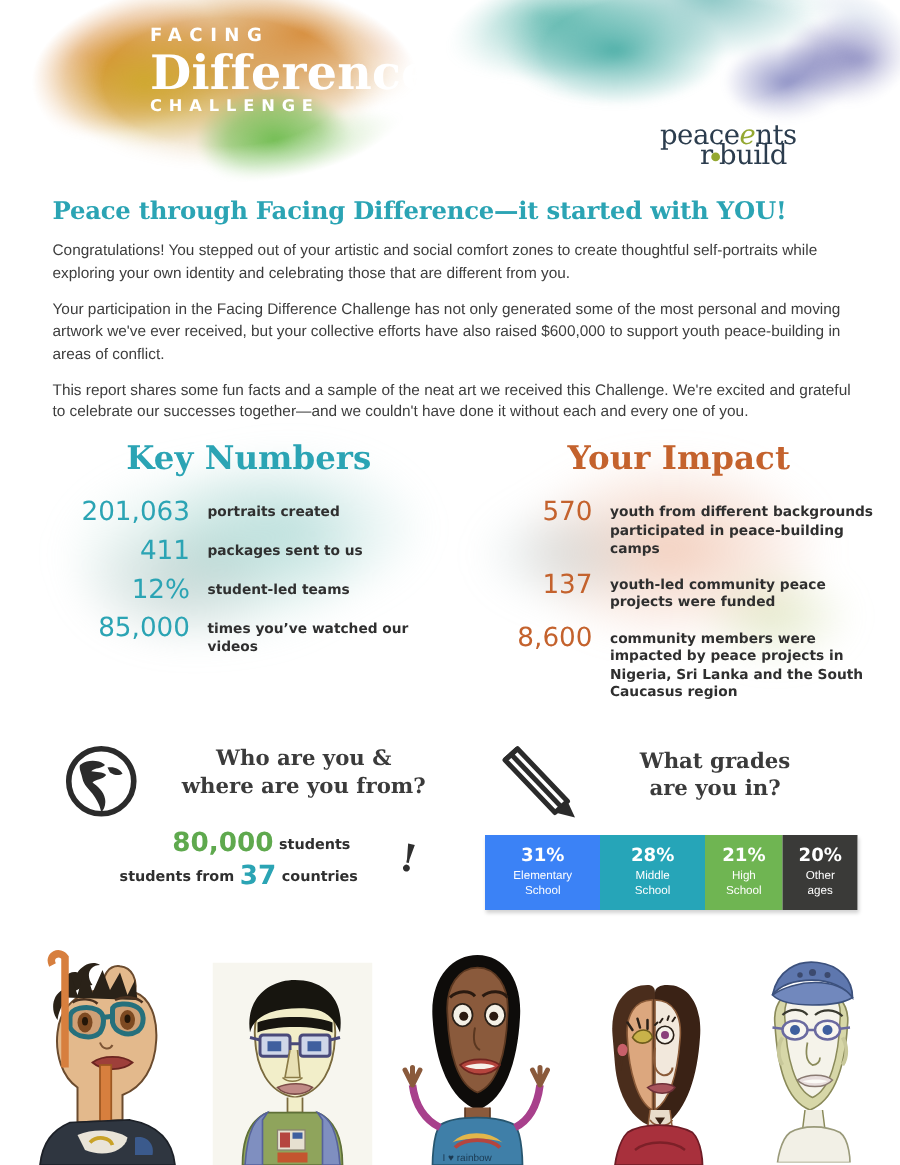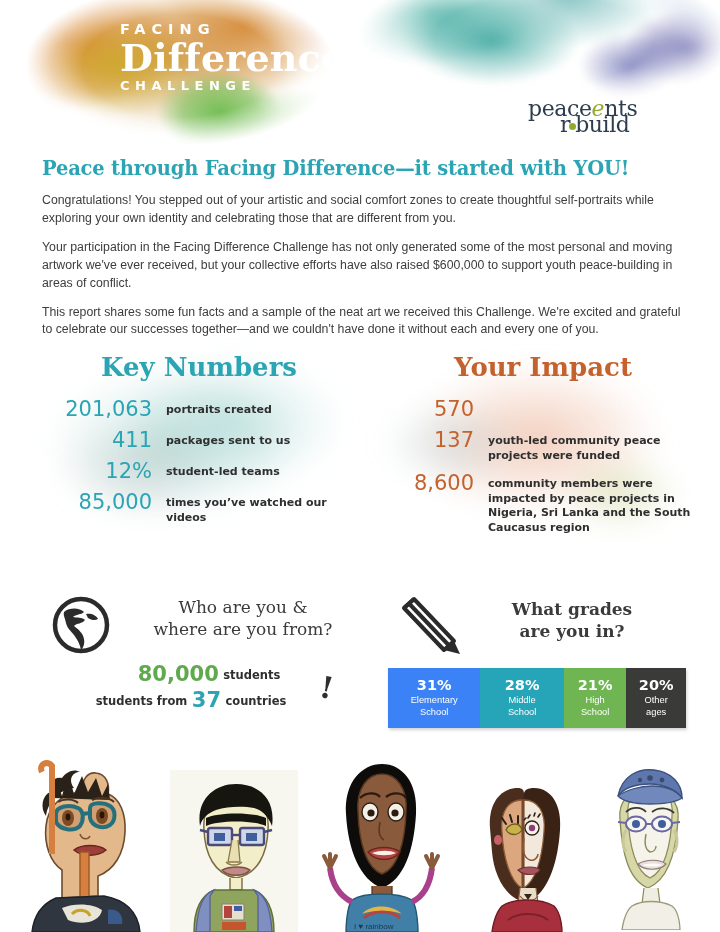--- a/index.html
+++ b/index.html
@@ -136,21 +136,21 @@
   .panel-right .stat-num{width:96px;}
   .panel-right .stat-label{padding-left:14px;}
 
   
   .facts{position:absolute;left:0;top:590px;width:720px;height:155px;}
 
   .fact-left{position:absolute;left:42px;top:0;width:320px;}
   .globe-icon{position:absolute;left:8px;top:4px;width:62px;height:62px;}
   .fact-heading{
     position:absolute;left:86px;top:6px;width:230px;text-align:center;
-    font-family:"DejaVu Serif", serif;font-weight:400;font-size:17px;
+    font-family:"DejaVu Serif", serif;font-weight:700;font-size:17px;
     line-height:1.3;color:#3b3b3b;
   }
   .fact-line-a{
     position:absolute;left:42px;top:72px;width:250px;text-align:center;white-space:nowrap;
   }
   .fact-line-b{
     position:absolute;left:18px;top:98px;width:262px;text-align:center;white-space:nowrap;
   }
   .big-green{
     font-family:"DejaVu Sans", sans-serif;font-weight:700;font-size:21px;color:#5fa94e;
@@ -248,20 +248,21 @@
       </div>
     </div>
   </div>
 
   <div class="panel panel-right">
     <div class="wash wash-peach"></div>
     <div class="panel-title title-orange">Your Impact</div>
     <div class="stat-rows">
       <div class="stat-row">
         <div class="stat-num num-orange">570</div>
+        <div class="stat-label">youth from different backgrounds participated in peace-building camps</div>
       </div>
       <div class="stat-row">
         <div class="stat-num num-orange">137</div>
         <div class="stat-label">youth-led community peace projects were funded</div>
       </div>
       <div class="stat-row">
         <div class="stat-num num-orange">8,600</div>
         <div class="stat-label">community members were impacted by peace projects in Nigeria, Sri Lanka and the South Caucasus region</div>
       </div>
     </div>

